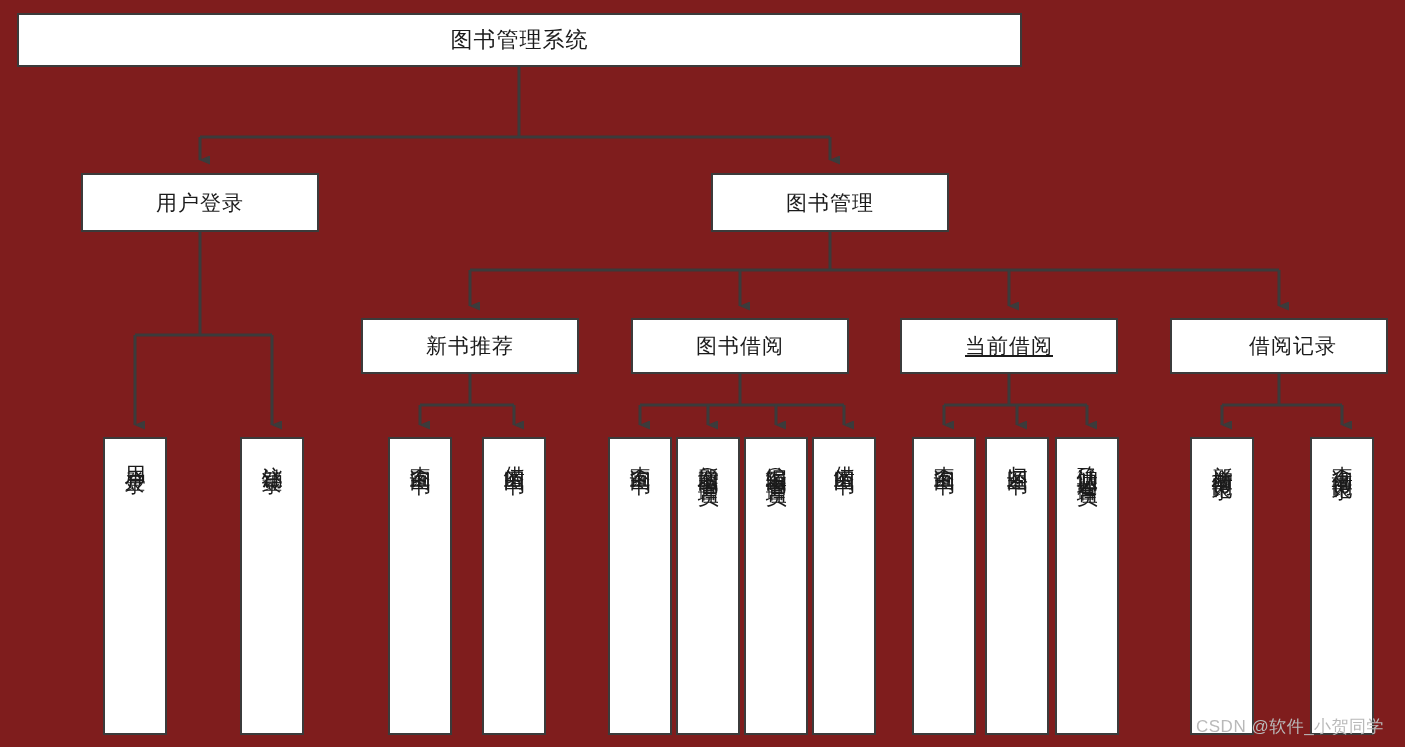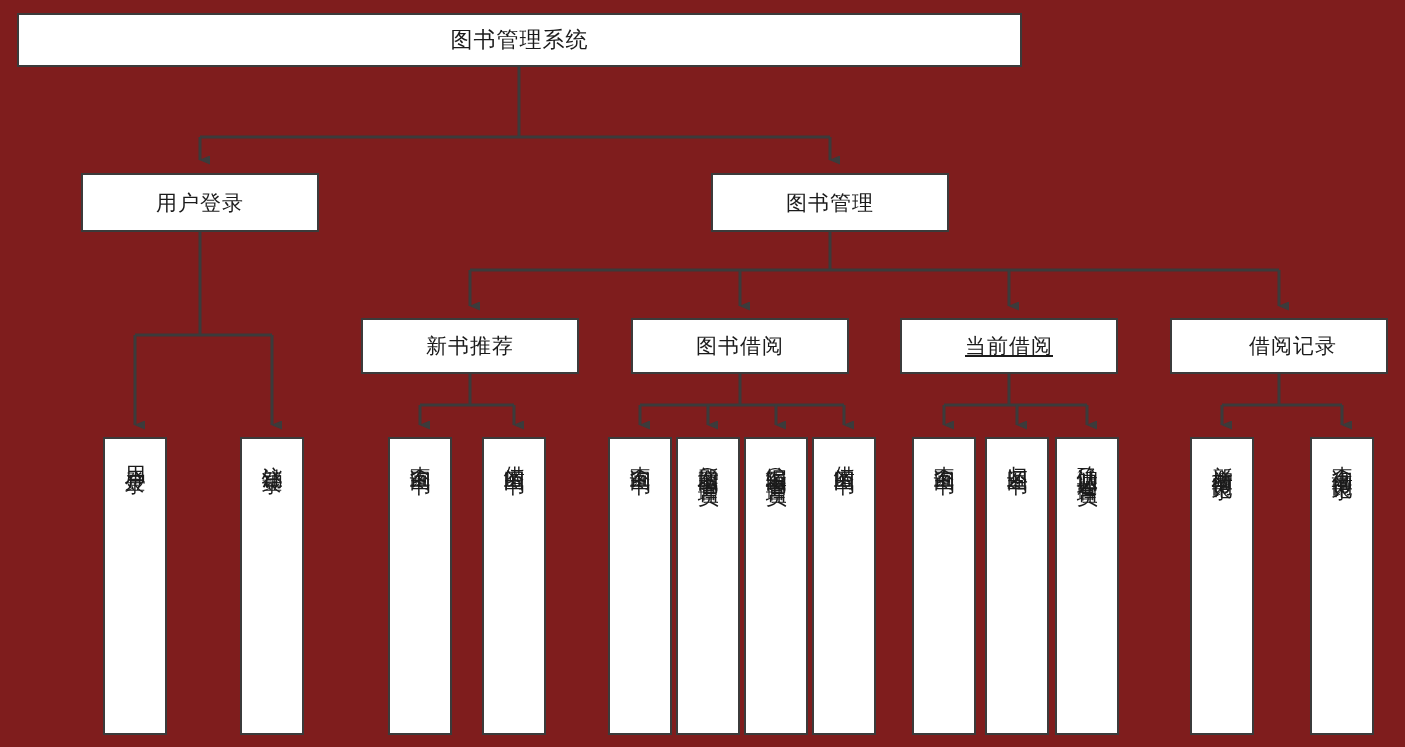--- a/index.html
+++ b/index.html
@@ -183,14 +183,15 @@
     <span class="vtext">确认归还（管理员）</span>
   </div>
 
   <div class="node node-v" style="left:1190px; top:437px; width:64px; height:298px;">
     <span class="vtext">新增借阅记录</span>
   </div>
   <div class="node node-v" style="left:1310px; top:437px; width:64px; height:298px;">
     <span class="vtext">查询借阅记录</span>
   </div>
 
+  <div class="watermark" style="left:1196px; top:715px;">CSDN @软件_小贺同学</div>
 
 </div>
 
 </body></html>

